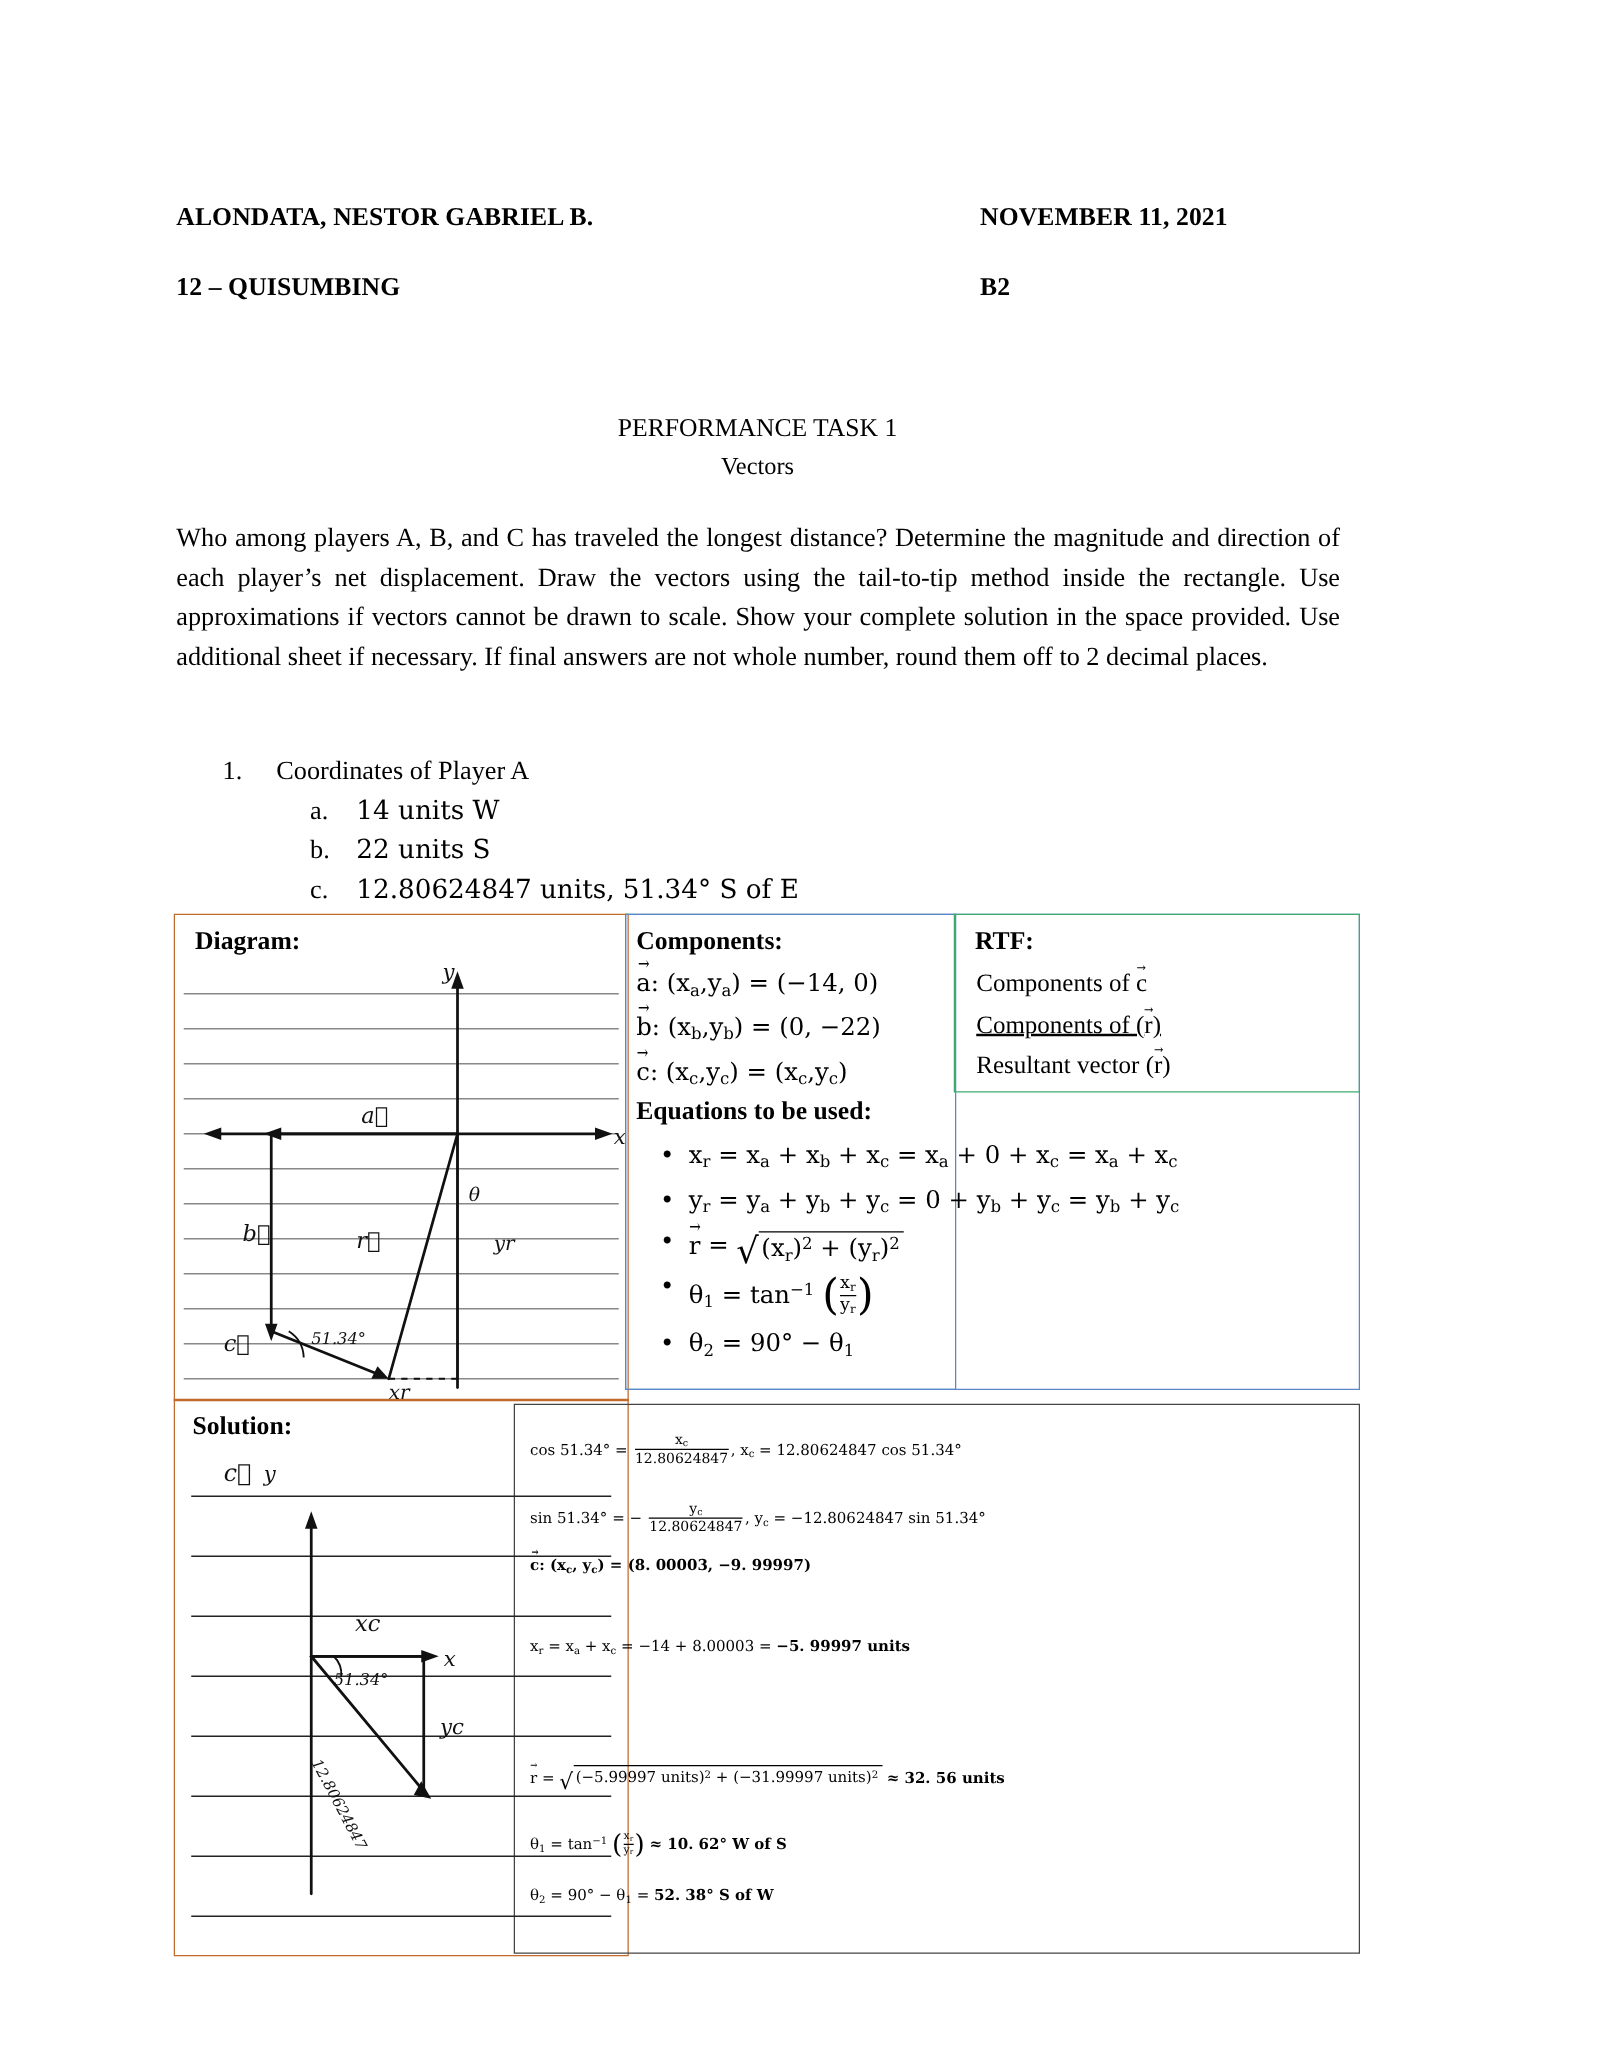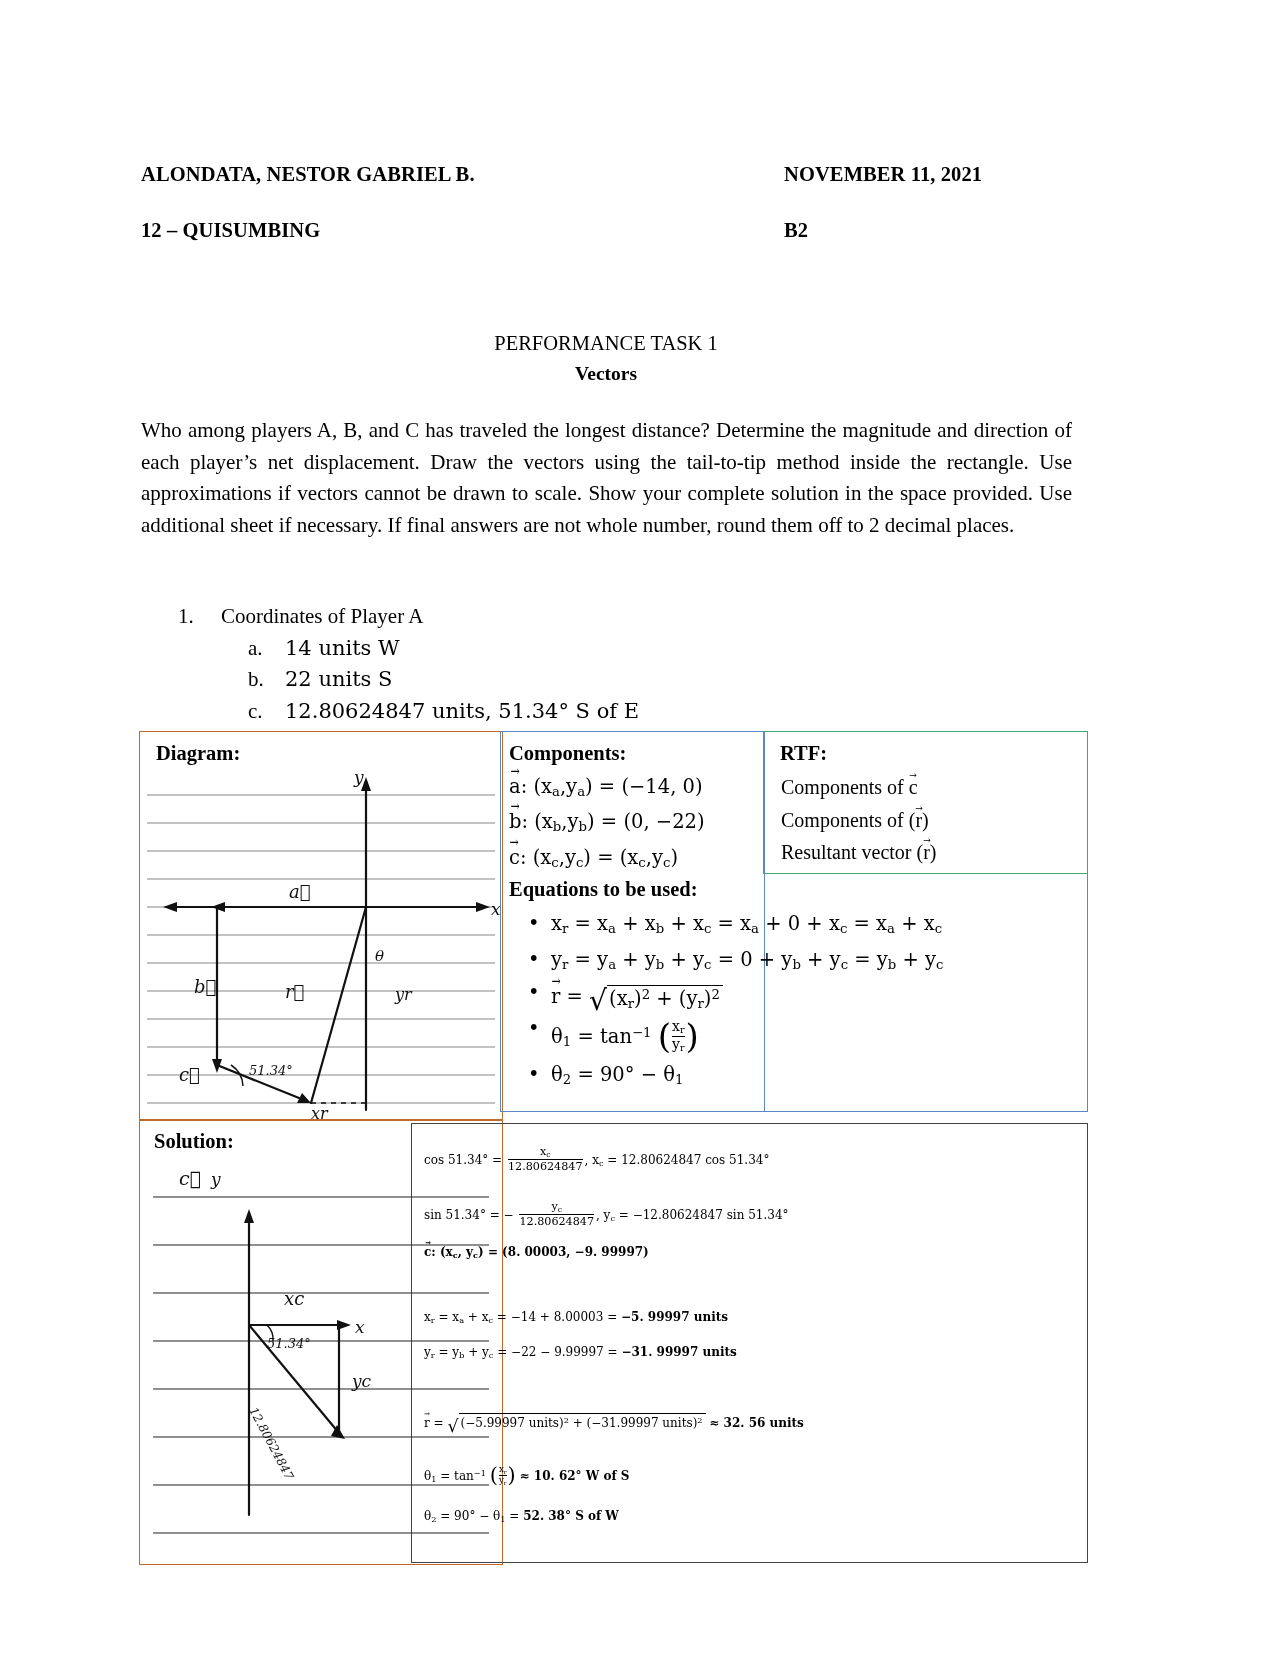--- a/index.html
+++ b/index.html
@@ -42,21 +42,21 @@
     left: 141px; top: 308px;
     width: 930px;
     text-align: center;
   }
   .title-main {
     font-weight: normal;
     font-size: 20.5px;
     line-height: 31px;
   }
   .title-sub {
-    font-weight: bold;
+    font-weight: normal;
     font-size: 19.5px;
     line-height: 30px;
   }
 
   
   .instructions {
     position: absolute;
     left: 141px; top: 395px;
     width: 931px;
     font-size: 21px;
@@ -141,21 +141,21 @@
   #comp-b { top: 790px; }
   #comp-c { top: 826px; }
 
   .rtf-line {
     position: absolute;
     left: 781px;
     font-size: 20px;
     white-space: nowrap;
   }
   #rtf-1 { top: 756px; }
-  #rtf-2 { top: 789px; }
+  #rtf-2 { top: 789px; text-decoration: underline; }
   #rtf-3 { top: 821px; }
 
   #lbl-equations {
     position: absolute;
     left: 509px; top: 858px;
     font-weight: bold;
     font-size: 20.5px;
   }
   .eq-item {
     position: absolute;
@@ -349,23 +349,20 @@
   </div>
   <div class="work-line math" id="wk-2">
     sin 51.34° = − <span class="frac"><span class="num">y<sub>c</sub></span><span class="den">12.80624847</span></span>, y<sub>c</sub> = −12.80624847 sin 51.34°
   </div>
   <div class="work-line math b" id="wk-3">
     <span class="vec">c</span>: (x<sub>c</sub>, y<sub>c</sub>) = (8. 00003, −9. 99997)
   </div>
   <div class="work-line math" id="wk-4">
     x<sub>r</sub> = x<sub>a</sub> + x<sub>c</sub> = −14 + 8.00003 = <span class="b">−5. 99997 units</span>
   </div>
-  <div class="work-line math" id="wk-5">
-    y<sub>r</sub> = y<sub>b</sub> + y<sub>c</sub> = −22 − 9.99997 = <span class="b">−31. 99997 units</span>
-  </div>
   <div class="work-line math" id="wk-6">
     <span class="vec">r</span> = <span class="rad"><span class="sign">√</span><span class="body">(−5.99997 units)<sup>2</sup> + (−31.99997 units)<sup>2</sup></span></span> <span class="b">≈ 32. 56 units</span>
   </div>
   <div class="work-line math" id="wk-7">
     θ<sub>1</sub> = tan<sup>−1</sup> <span class="paren-big">(</span><span class="sfrac"><span class="num">x<sub>r</sub></span><span class="den">y<sub>r</sub></span></span><span class="paren-big">)</span> <span class="b">≈ 10. 62° W of S</span>
   </div>
   <div class="work-line math" id="wk-8">
     θ<sub>2</sub> = 90° − θ<sub>1</sub> = <span class="b">52. 38° S of W</span>
   </div>
 

